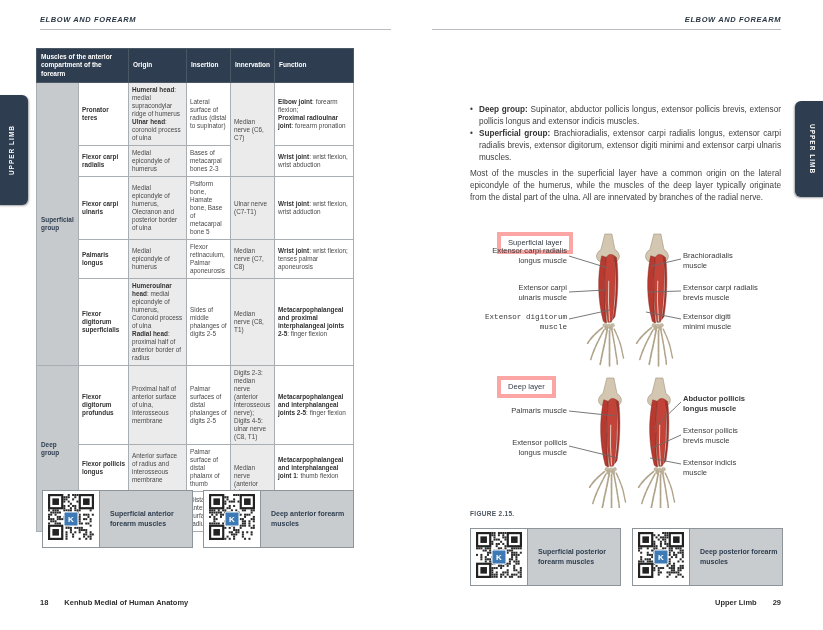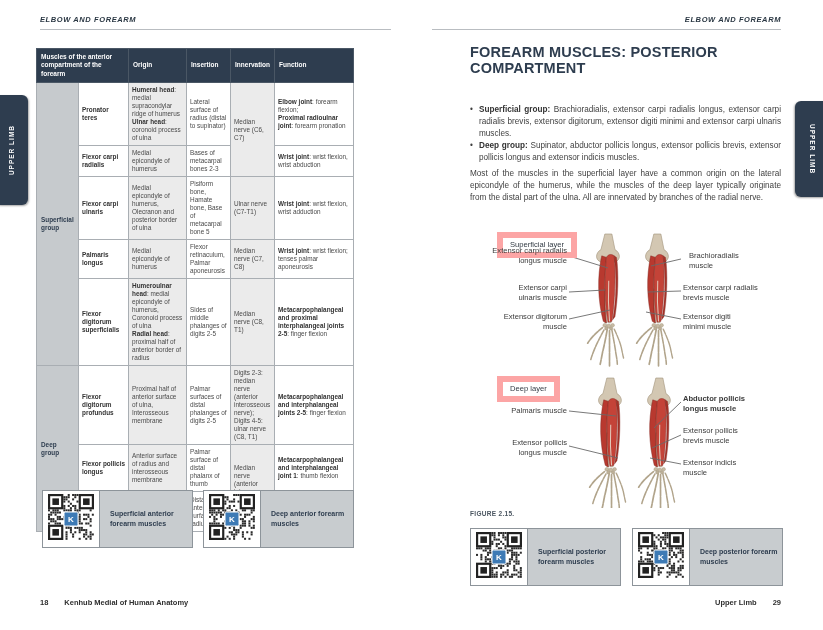--- a/index.html
+++ b/index.html
@@ -62,21 +62,21 @@
   .bullets { position:absolute; left:470px; top:104px; width:311px; }
   .bullet { position:relative; font-size:8.2px; line-height:1.45; text-align:justify; padding-left:9px; color:#3f3f3f; }
   .bullet::before { content:"•"; position:absolute; left:0; top:0; color:#3f3f3f; }
   .bullet b, .rp-body b { color:#333; }
 
   
   .figure { position:absolute; left:470px; width:315px; height:140px; }
   .fig-sup { top:228px; }
   .fig-deep { top:368px; }
   .figure svg.scene { position:absolute; left:0; top:0; }
-  .layer-box { position:absolute; border:6px solid #fca5a5; background:#fff; color:#323b44;
+  .layer-box { position:absolute; border:4px solid #fca5a5; background:#fff; color:#323b44;
                font-size:7.6px; padding:2px 7px 3px; white-space:nowrap; }
   .fig-label { position:absolute; font-size:7.6px; line-height:1.35; color:#3a3a3a; white-space:pre-line; }
   .fig-label.l { text-align:right; }
   .fig-caption { position:absolute; left:470px; top:510px; font-size:6.5px; font-weight:bold; color:#4a5560; letter-spacing:.3px; }
 </style>
 </head>
 <body>
 
 <div class="spread">
 
@@ -485,24 +485,23 @@
       <div class="qr-badge">K</div>
     </div>
     <div class="qr-label">Deep anterior forearm muscles</div>
   </div>
 
   <div class="footer left">
     <span>18</span>
     <span>Kenhub Medial of Human Anatomy</span>
   </div>
 
-  <div class="rp-title">FOREARM MUSCLES: POSTERIOR COMPARTMENT</div>
   <div class="bullets">
+    <div class="bullet"><b>Deep group:</b><span> Supinator, abductor pollicis longus, extensor pollicis brevis, extensor pollicis longus and extensor indicis muscles.</span></div>
     <div class="bullet"><b>Superficial group:</b><span> Brachioradialis, extensor carpi radialis longus, extensor carpi radialis brevis, extensor digitorum, extensor digiti minimi and extensor carpi ulnaris muscles.</span></div>
-    <div class="bullet"><b>Deep group:</b><span> Supinator, abductor pollicis longus, extensor pollicis brevis, extensor pollicis longus and extensor indicis muscles.</span></div>
   </div>
   <div class="rp-body rp-para2">Most of the muscles in the superficial layer have a common origin on the lateral epicondyle of the humerus, while the muscles of the deep layer typically originate from the distal part of the ulna. All are innervated by branches of the radial nerve.</div>
 
   <div class="figure fig-sup">
     <svg class="scene" width="315" height="140">
       <g transform="translate(113,6) scale(0.78)">
           <use href="#armSym"></use>
         </g>
       <g transform="translate(162,6) scale(0.78)">
           <use href="#armSym"></use>
@@ -514,23 +513,23 @@
         <path d="M211,31 L181,38"></path>
         <path d="M211,63 L178,64"></path>
         <path d="M211,91 L176,84"></path>
       </g>
     </svg>
     <div class="layer-box" style="left:27px; top:4px;">Superficial layer</div>
     <div class="fig-label l" style="right:218px; top:18px;">Extensor carpi radialis
 longus muscle</div>
     <div class="fig-label l" style="right:218px; top:55px;">Extensor carpi
 ulnaris muscle</div>
-    <div class="fig-label l" style="right:218px; top:84px;">Extensor digitorum
+    <div class="fig-label l" style="right:218px; top:84px;font-family:Liberation Mono, monospace;">Extensor digitorum
 muscle</div>
-    <div class="fig-label" style="left:219px; top:23px;">Brachioradialis
+    <div class="fig-label" style="left:213px; top:23px;">Brachioradialis
 muscle</div>
     <div class="fig-label" style="left:213px; top:55px;">Extensor carpi radialis
 brevis muscle</div>
     <div class="fig-label" style="left:213px; top:84px;">Extensor digiti
 minimi muscle</div>
   </div>
 
   <div class="figure fig-deep">
     <svg class="scene" width="315" height="140">
       <g transform="translate(115,10) scale(0.78)">

